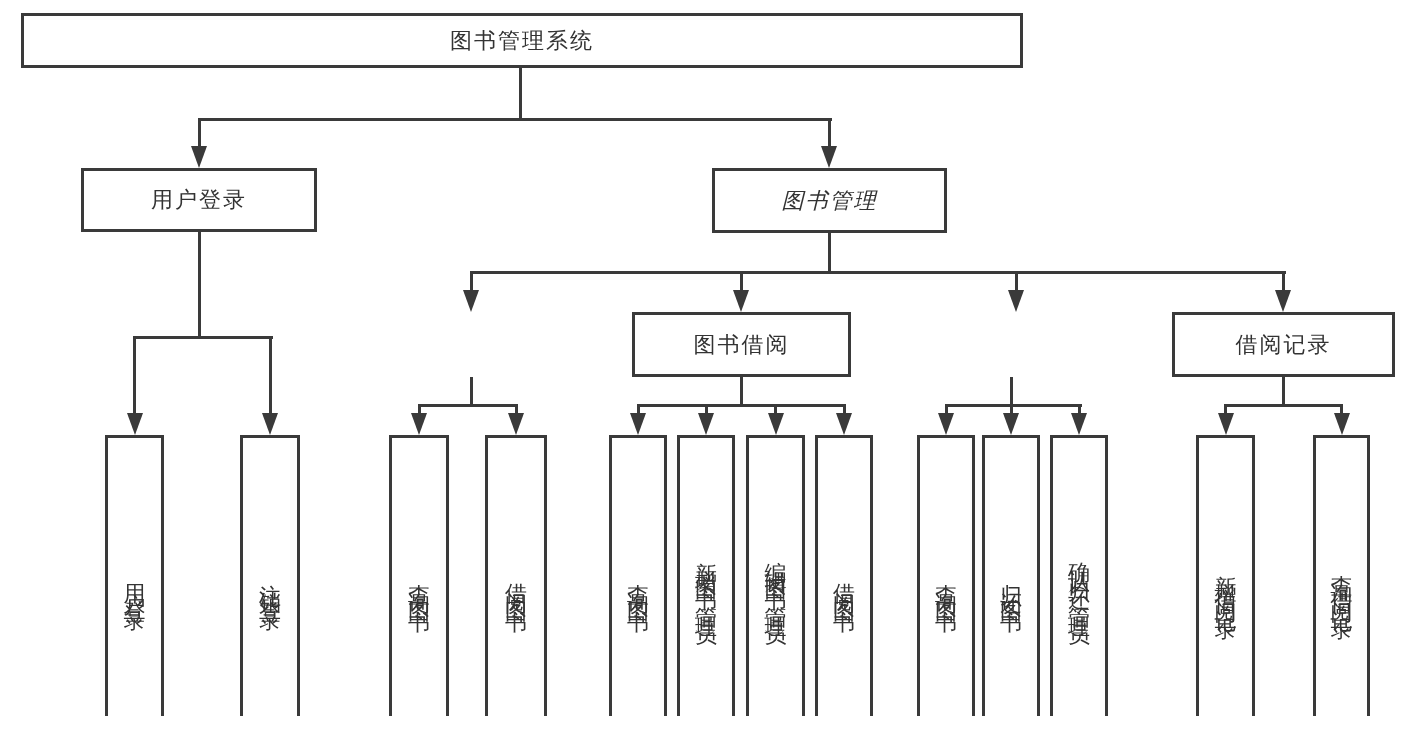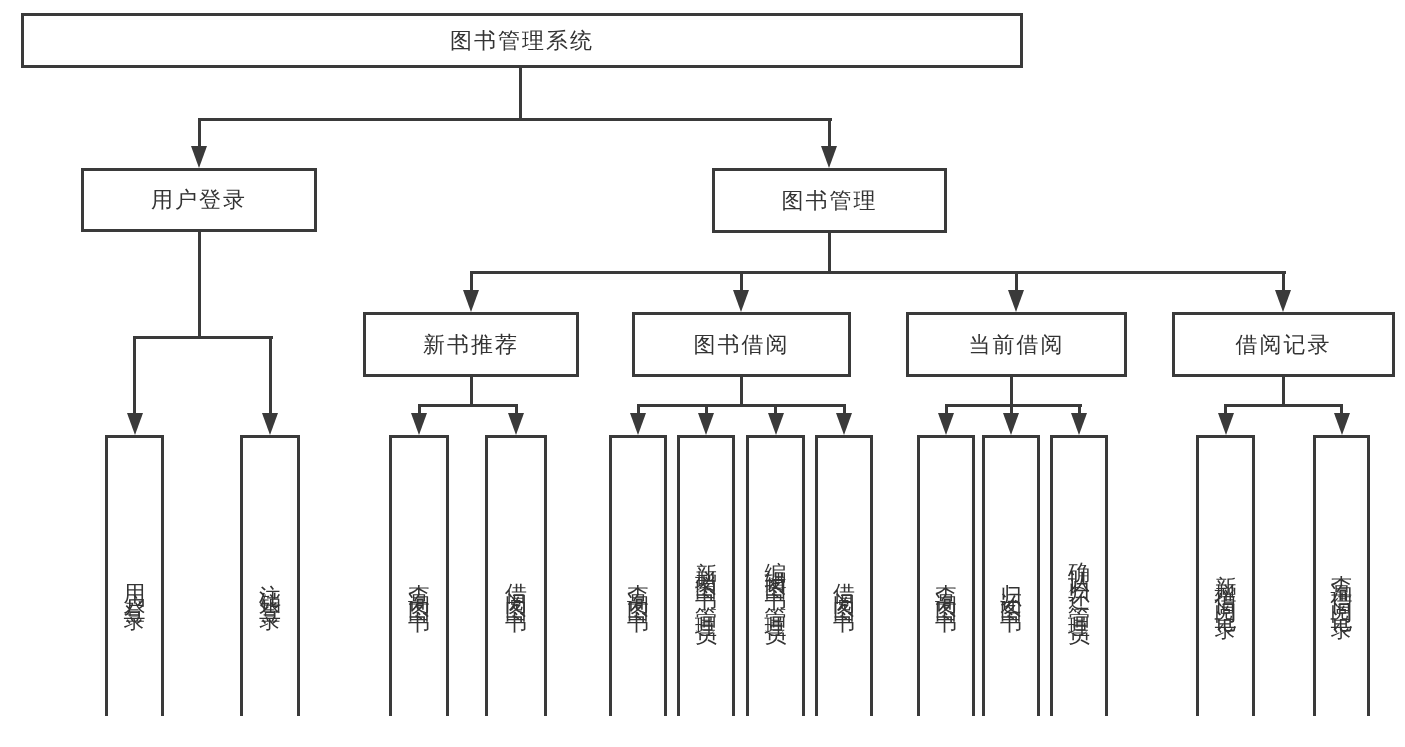--- a/index.html
+++ b/index.html
@@ -70,43 +70,41 @@
   <div class="box" style="left:21px; top:13px; width:1002px; height:55px;">图书管理系统</div>
 
   <div class="vline" style="left:518.5px; top:68px; height:53px;"></div>
   <div class="hline" style="left:197.5px; top:118px; width:634px;"></div>
   <div class="stem" style="left:197.5px; top:121px; height:27px;"></div>
   <div class="ahead" style="left:191px; top:146px;"></div>
   <div class="stem" style="left:827.5px; top:121px; height:27px;"></div>
   <div class="ahead" style="left:821px; top:146px;"></div>
 
   <div class="box" style="left:81px; top:168px; width:236px; height:64px;">用户登录</div>
-  <div class="box" style="left:712px; top:168px; width:235px; height:65px;">图书管理</div>
+  <div class="box" style="left:712px; top:168px; width:235px; height:65px;font-style:italic;">图书管理</div>
 
   <div class="vline" style="left:197.5px; top:232px; height:107px;"></div>
   <div class="hline" style="left:132.5px; top:336px; width:140px;"></div>
   <div class="stem" style="left:133px; top:339px; height:76px;"></div>
   <div class="ahead" style="left:126.5px; top:413px;"></div>
   <div class="stem" style="left:268.5px; top:339px; height:76px;"></div>
   <div class="ahead" style="left:262px; top:413px;"></div>
 
   <div class="vline" style="left:827.5px; top:233px; height:41px;"></div>
   <div class="hline" style="left:469.5px; top:271px; width:816px;"></div>
   <div class="stem" style="left:469.5px; top:274px; height:18px;"></div>
   <div class="ahead" style="left:463px; top:290px;"></div>
   <div class="stem" style="left:739.5px; top:274px; height:18px;"></div>
   <div class="ahead" style="left:733px; top:290px;"></div>
   <div class="stem" style="left:1014.5px; top:274px; height:18px;"></div>
   <div class="ahead" style="left:1008px; top:290px;"></div>
   <div class="stem" style="left:1281.5px; top:274px; height:18px;"></div>
   <div class="ahead" style="left:1275px; top:290px;"></div>
 
-  <div class="box" style="left:363px; top:312px; width:216px; height:65px;">新书推荐</div>
   <div class="box" style="left:632px; top:312px; width:219px; height:65px;font-family:Liberation Mono, monospace;">图书借阅</div>
-  <div class="box" style="left:906px; top:312px; width:221px; height:65px;">当前借阅</div>
   <div class="box" style="left:1172px; top:312px; width:223px; height:65px;">借阅记录</div>
 
   <div class="vline" style="left:469.5px; top:377px; height:30px;"></div>
   <div class="hline" style="left:417.5px; top:404px; width:100px;"></div>
   <div class="stem" style="left:417.5px; top:407px; height:8px;"></div>
   <div class="ahead" style="left:411px; top:413px;"></div>
   <div class="stem" style="left:514.5px; top:407px; height:8px;"></div>
   <div class="ahead" style="left:508px; top:413px;"></div>
 
   <div class="vline" style="left:739.5px; top:377px; height:30px;"></div>

